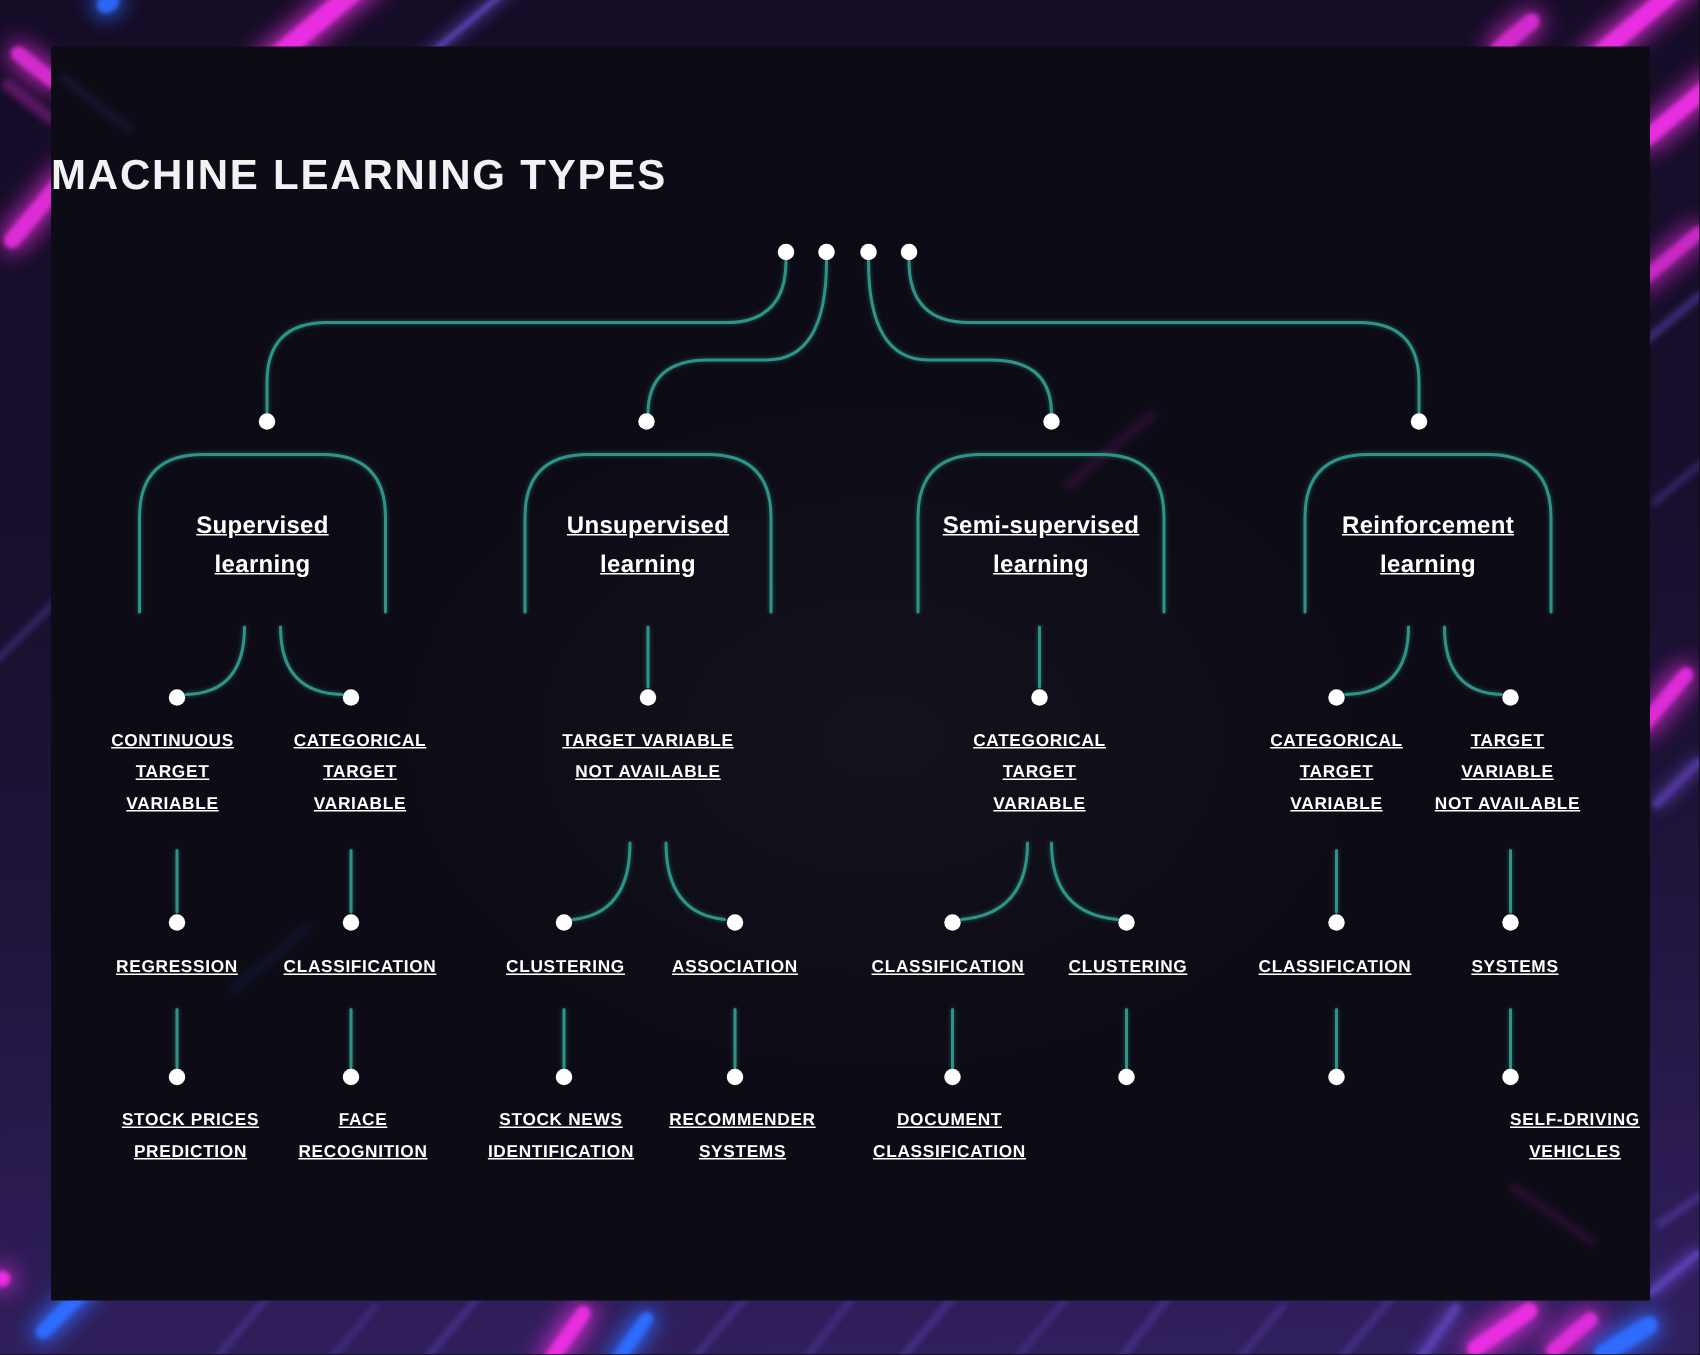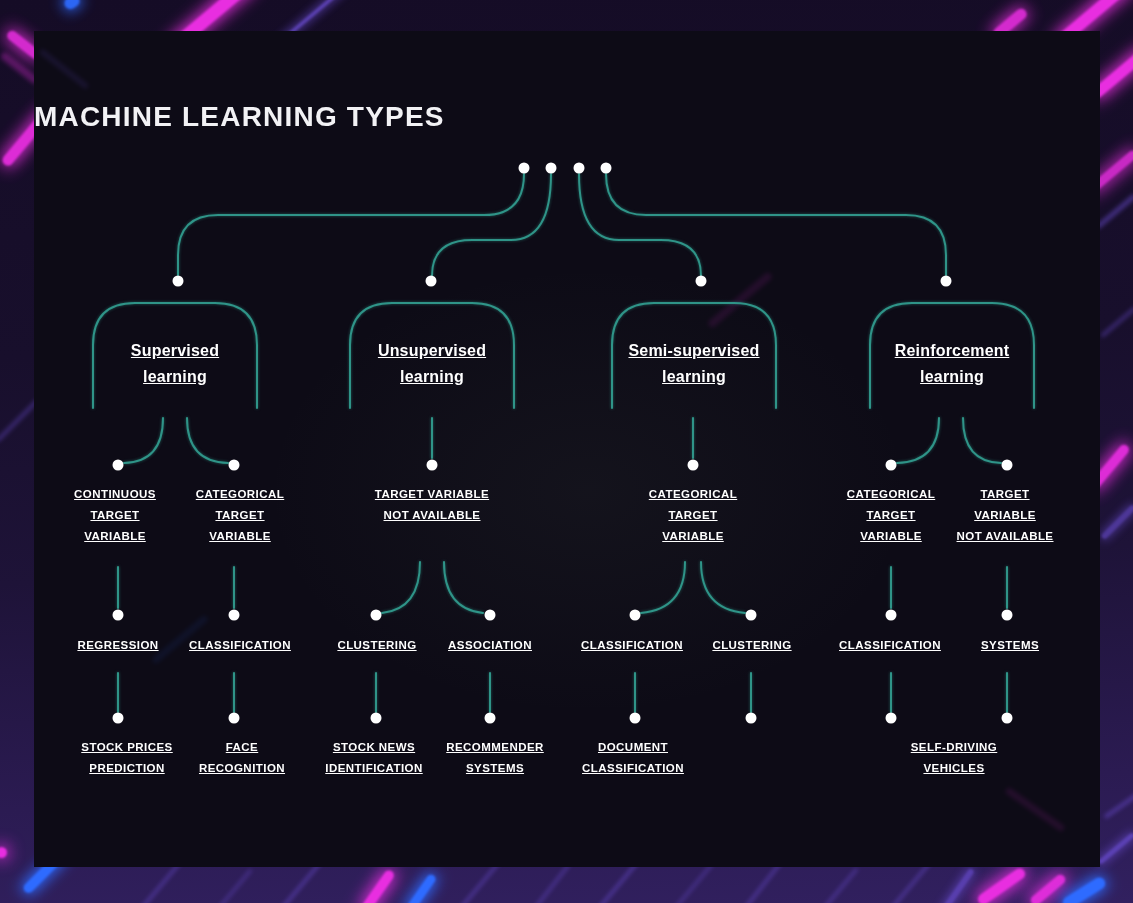--- a/index.html
+++ b/index.html
@@ -192,17 +192,17 @@
     <div class="lbl node" style="left:93px;top:706px;width:150px">STOCK PRICES
 PREDICTION</div>
     <div class="lbl node" style="left:208px;top:706px;width:150px">FACE
 RECOGNITION</div>
     <div class="lbl node" style="left:340px;top:706px;width:150px">STOCK NEWS
 IDENTIFICATION</div>
     <div class="lbl node" style="left:461px;top:706px;width:150px">RECOMMENDER
 SYSTEMS</div>
     <div class="lbl node" style="left:599px;top:706px;width:150px">DOCUMENT
 CLASSIFICATION</div>
-    <div class="lbl node" style="left:920px;top:706px;width:150px">SELF-DRIVING
+    <div class="lbl node" style="left:1016px;top:706px;width:150px">SELF-DRIVING
 VEHICLES</div>
 
   </div>
 </div>
 
 </body></html>

